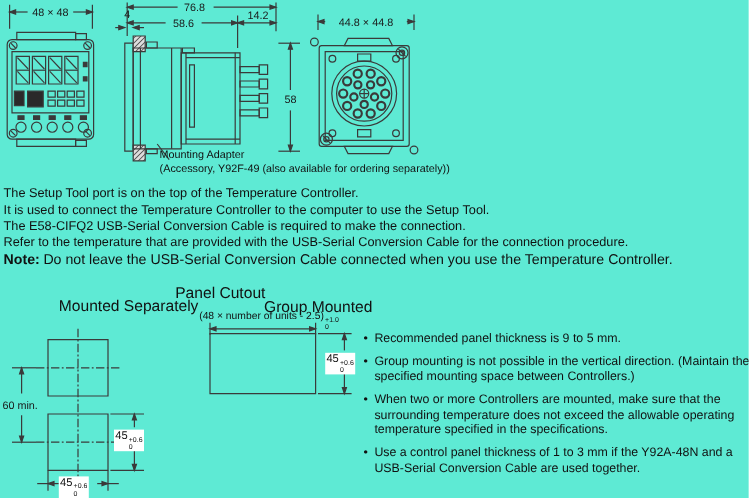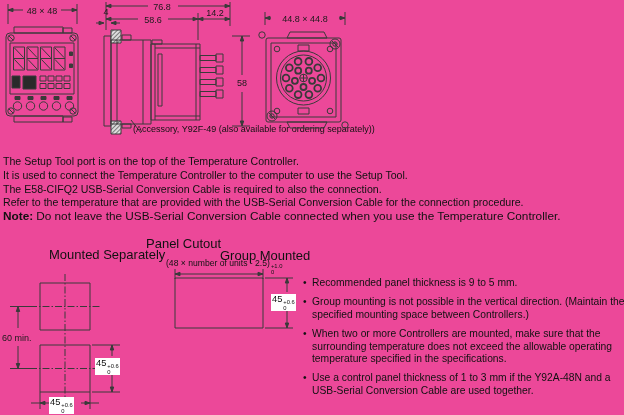--- a/index.html
+++ b/index.html
@@ -1,16 +1,16 @@
 <!DOCTYPE html>
 <html><head>
 <meta charset="utf-8">
 <style>
   html,body{margin:0;padding:0;background:#fff;}
-  #page{position:relative;width:624px;height:415px;background:#ec4899;overflow:hidden;
+  #page{position:relative;width:624px;height:415px;background:#5eead4;overflow:hidden;
         font-family:"Liberation Sans","DejaVu Sans",sans-serif;color:#111;}
   .abs{position:absolute;}
   svg{position:absolute;overflow:visible;}
   svg line,svg rect,svg circle,svg path,svg polygon,svg polyline{vector-effect:non-scaling-stroke;}
   .dwg{stroke:#3a3a3a;stroke-width:1;fill:none;}
   .dimtext{font-family:"Liberation Sans","DejaVu Sans",sans-serif;font-size:9px;fill:#1a1a1a;stroke:none;}
   .desc{position:absolute;left:3px;top:155px;font-size:10.6px;line-height:13.8px;white-space:nowrap;}
   .note{font-size:11.8px;margin-top:0;}
   .b{font-weight:bold;margin-right:3px;}
   .h{position:absolute;font-weight:normal;font-size:13px;white-space:nowrap;margin-left:34px;}
@@ -168,20 +168,21 @@
         <rect x="104" y="79.5" width="16" height="5"></rect>
           <rect x="120" y="78" width="7" height="8"></rect>
         <rect x="104" y="91.5" width="16" height="5"></rect>
           <rect x="120" y="90" width="7" height="8"></rect>
       </g>
       <line x1="35" y1="120" x2="45" y2="133"></line>
     </g>
   </svg>
 
   <div class="adapterlabel" style="left:133px;top:124px">
+    <div>Mounting Adapter</div>
     <div>(Accessory, Y92F-49 (also available for ordering separately))</div>
   </div>
 
   <svg class="abs" style="left:256px;top:8px" width="122" height="130" viewBox="0 0 122 130">
     <g class="dwg">
       <line x1="9" y1="4" x2="9" y2="17"></line>
         <line x1="89" y1="4" x2="89" y2="17"></line>
       <line x1="9" y1="10" x2="15" y2="10"></line>
         <line x1="83" y1="10" x2="89" y2="10"></line>
       <polygon points="9,10 14,8.3 14,11.7" fill="#3a3a3a"></polygon>
@@ -230,21 +231,21 @@
             <circle cx="52.8" cy="62.7" r="3"></circle>
           <circle cx="56.1" cy="72.8" r="3"></circle>
         </g>
       </g>
     </g>
   </svg>
 
   <div class="desc">
     <div>The Setup Tool port is on the top of the Temperature Controller.</div>
     <div>It is used to connect the Temperature Controller to the computer to use the Setup Tool.</div>
-    <div>The E58-CIFQ2 USB-Serial Conversion Cable is required to also the connection.</div>
+    <div>The E58-CIFQ2 USB-Serial Conversion Cable is required to make the connection.</div>
     <div>Refer to the temperature that are provided with the USB-Serial Conversion Cable for the connection procedure.</div>
     <div class="note">
       <span class="b">Note:</span><span>Do not leave the USB-Serial Conversion Cable connected when you use the Temperature Controller.</span>
     </div>
   </div>
 
   <div class="h" style="left:112px;top:236px">Panel Cutout</div>
   <div class="h" style="left:15px;top:247px">Mounted Separately</div>
   <div class="h" style="left:186px;top:248px">Group Mounted</div>
 

